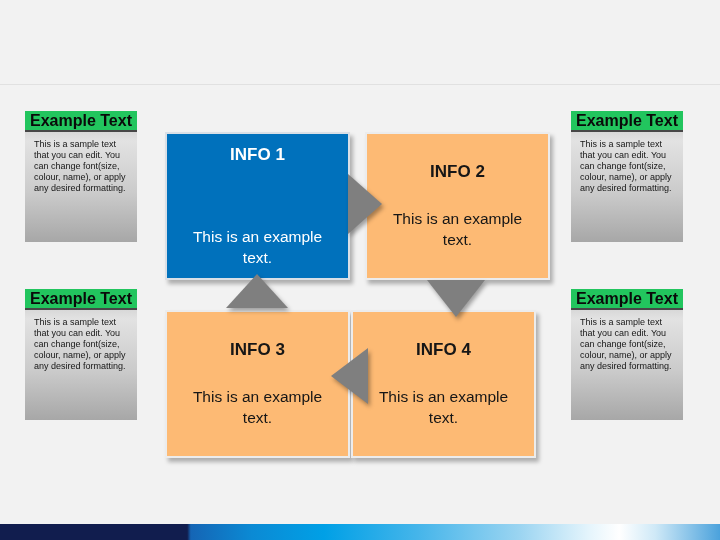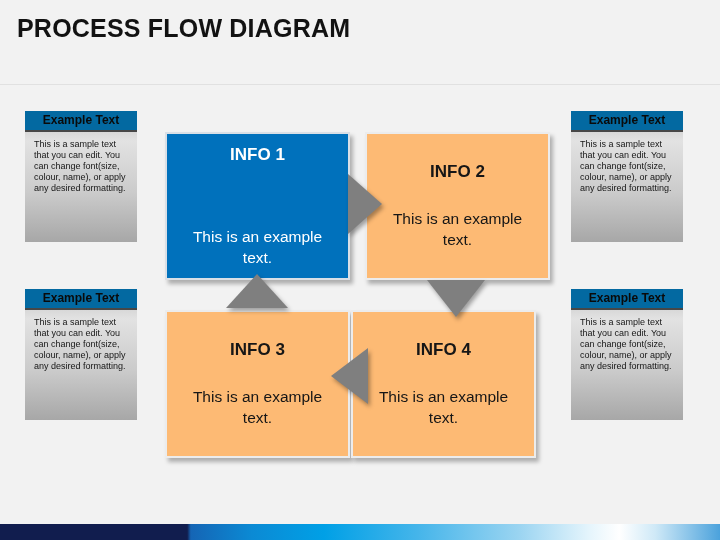--- a/index.html
+++ b/index.html
@@ -24,22 +24,22 @@
   }
 
   
   .panel { position:absolute; width:112px; z-index:1; }
   .panel.tl { left:25px;  top:111px; }
   .panel.bl { left:25px;  top:289px; }
   .panel.tr { left:571px; top:111px; }
   .panel.br { left:571px; top:289px; }
   .panel-header {
     height:19px; line-height:19px; text-align:center;
-    font-size:12px; font-weight:700; color:#0a0a0a;
-    background:#0369a1;
+    font-size:16px; font-weight:700; color:#0a0a0a;
+    background:#22c55e;
   }
   .panel-rule { height:2px; background:#474747; }
   .panel-body {
     height:110px; padding:7px 6px 0 9px;
     font-size:9px; line-height:11px; color:#161616;
     background:linear-gradient(180deg,#d8d8d8 0%,#e2e2e2 8%,#cbcbcb 55%,#a7a7a7 100%);
   }
 
   
   .info-box {
@@ -81,21 +81,20 @@
       #1565b5 26.5%, #0b8ad4 35%, #00a0e6 45%,
       #45b5ea 58%, #9ad4f1 72%, #e6f5fc 82%,
       #ffffff 86%, #cfe9f7 91%, #4ba2dc 100%);
   }
 </style>
 </head>
 <body>
 
 <div class="slide">
 
-  <div class="title">PROCESS FLOW DIAGRAM</div>
   <div class="top-divider"></div>
 
   <div class="panel tl">
     <div class="panel-header">Example Text</div>
     <div class="panel-rule"></div>
     <div class="panel-body">This is a sample text that you can edit. You can change font(size, colour, name), or apply any desired formatting.</div>
   </div>
   <div class="panel bl">
     <div class="panel-header">Example Text</div>
     <div class="panel-rule"></div>

